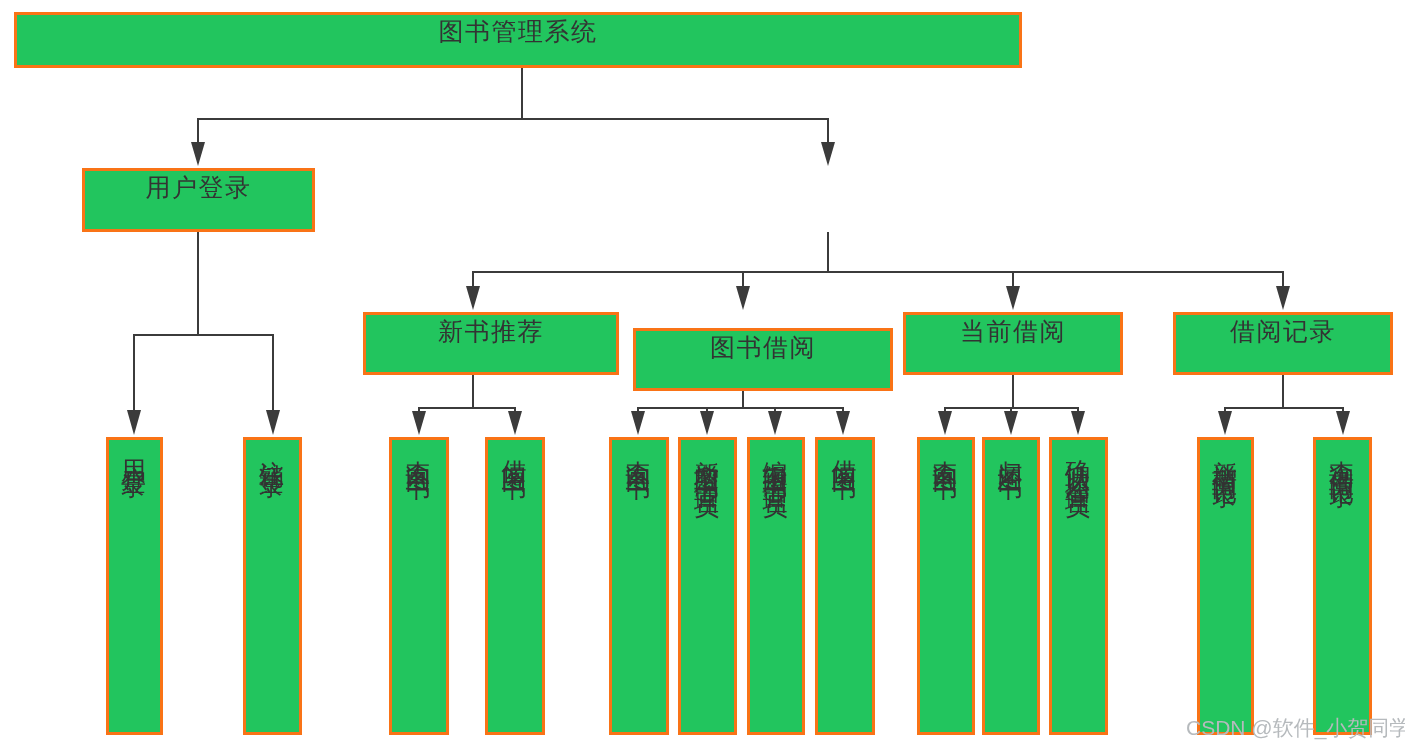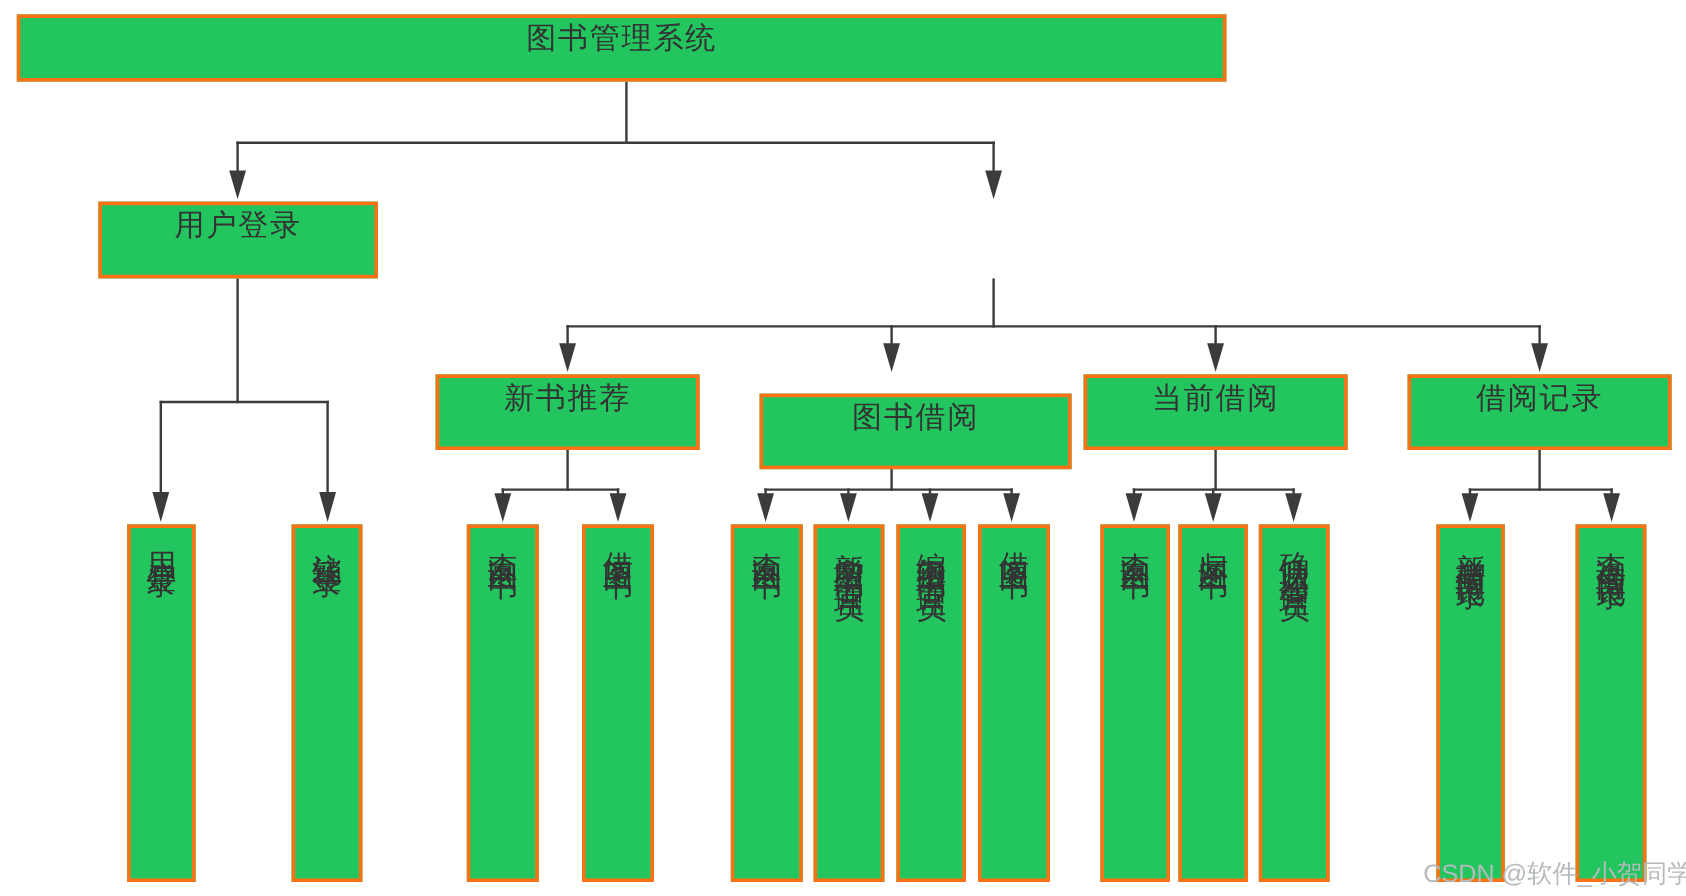--- a/index.html
+++ b/index.html
@@ -123,21 +123,21 @@
   </svg>
 
   <div class="node hbox" style="left:14px;top:12px;width:1008px;height:56px">
     <span>图书管理系统</span>
   </div>
 
   <div class="node hbox" style="left:82px;top:168px;width:233px;height:64px">
     <span>用户登录</span>
   </div>
 
-  <div class="node hbox" style="left:363px;top:312px;width:220px;height:63px">
+  <div class="node hbox" style="left:363px;top:312px;width:256px;height:63px">
     <span>新书推荐</span>
   </div>
   <div class="node hbox" style="left:633px;top:328px;width:260px;height:63px">
     <span>图书借阅</span>
   </div>
   <div class="node hbox" style="left:1173px;top:312px;width:220px;height:63px">
     <span>借阅记录</span>
   </div>
   <div class="node hbox" style="left:903px;top:312px;width:220px;height:63px">
     <span>当前借阅</span>

